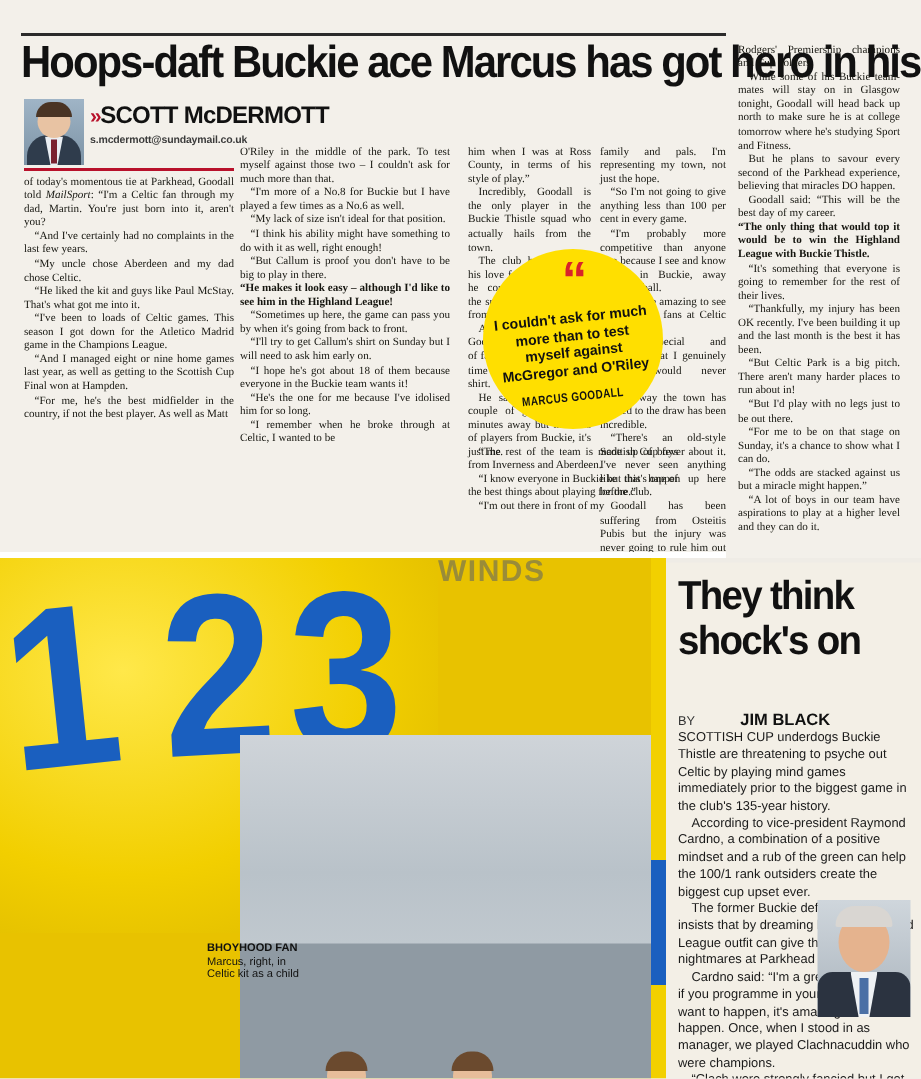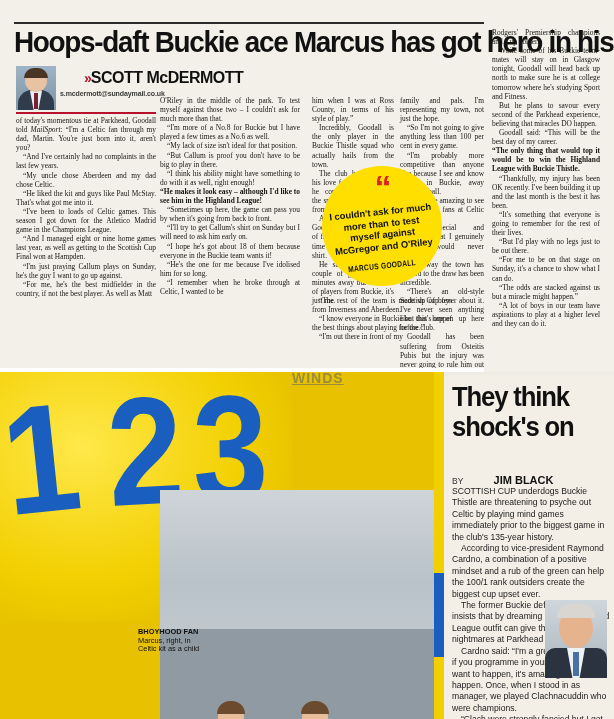--- a/index.html
+++ b/index.html
@@ -31,21 +31,21 @@
   }
   .bp-face{position:absolute;left:9px;top:4px;width:22px;height:22px;border-radius:50%;background:#e8c3a3;}
   .bp-hair{position:absolute;left:8px;top:2px;width:24px;height:10px;border-radius:12px 12px 0 0;background:#4a3424;}
   .bp-body{position:absolute;left:2px;top:24px;width:36px;height:22px;background:#2f3c4c;border-radius:14px 14px 0 0;}
   .bp-shirt{position:absolute;left:14px;top:25px;width:12px;height:20px;background:#e9eef3;
             clip-path:polygon(0 0,100% 0,68% 100%,32% 100%);}
   .bp-tie{position:absolute;left:18px;top:27px;width:4px;height:16px;background:#7a2230;}
   .byline-name{
     position:absolute;left:44px;top:3px;
     font-family:"Liberation Sans", sans-serif;font-weight:bold;
-    font-size:16px;letter-spacing:-.5px;color:#111;white-space:nowrap;margin-left:24px;
+    font-size:16px;letter-spacing:-.5px;color:#111;white-space:nowrap;
   }
   .byline-chev{color:#b8112b;font-size:14px;letter-spacing:-4px;margin-right:3px;}
   .byline-mail{
     position:absolute;left:44px;top:24px;
     font-family:"Liberation Sans", sans-serif;font-weight:bold;
     font-size:7px;letter-spacing:-.1px;color:#3b3b3b;white-space:nowrap;
   }
   .byline-rule{position:absolute;left:16px;top:112px;width:140px;height:2px;background:#b8112b;}
 
   
@@ -95,22 +95,22 @@
     background:radial-gradient(ellipse at 30% 30%, #ffe84a 0%, #f2cf00 55%, #d9b400 100%);}
   .jnum{
     position:absolute;font-family:"Liberation Sans", sans-serif;font-weight:bold;
     color:#1a5fbf;font-size:118px;line-height:118px;letter-spacing:-6px;
   }
   .jn1{left:16px;top:28px;transform:rotate(-6deg) scale(1.15,1.3);}
   .jn2{left:120px;top:20px;transform:rotate(-3deg) scale(1.15,1.3);}
   .jn3{left:205px;top:18px;transform:rotate(-1deg) scale(1.15,1.3);}
   .photo-sponsor{
     position:absolute;left:292px;top:370px;width:150px;
-    font-family:"Liberation Sans", sans-serif;font-weight:bold;font-size:14px;
-    color:#5b6066;opacity:.55;letter-spacing:1px;text-decoration:underline;
+    font-family:"Liberation Sans", sans-serif;font-weight:bold;font-size:20px;
+    color:#5b6066;opacity:.55;letter-spacing:1px;
   }
   .pitch{
     position:absolute;left:160px;top:118px;width:274px;height:229px;
     background:linear-gradient(#cfd4d9,#b9c2c9 40%,#cdd3d8);
   }
   .pitch-floor{position:absolute;left:0;bottom:0;width:274px;height:90px;background:#8f9aa3;}
   .kid{position:absolute;bottom:16px;}
   .kid-head{position:absolute;width:26px;height:28px;border-radius:50%;background:#e7bd9a;}
   .kid-hair{position:absolute;width:28px;height:13px;border-radius:14px 14px 0 0;background:#6b4a2e;}
   .caption{
@@ -181,29 +181,28 @@
     </div>
     <div class="byline-rule"></div>
 
     <div class="col" id="col1">
         <p class=" noind">of today's momentous tie at Parkhead, Goodall told <em>MailSport</em>: “I'm a Celtic fan through my dad, Martin. You're just born into it, aren't you?</p>
         <p>“And I've certainly had no complaints in the last few years.</p>
         <p>“My uncle chose Aberdeen and my dad chose Celtic.</p>
         <p>“He liked the kit and guys like Paul McStay. That's what got me into it.</p>
         <p>“I've been to loads of Celtic games. This season I got down for the Atletico Madrid game in the Champions League.</p>
         <p>“And I managed eight or nine home games last year, as well as getting to the Scottish Cup Final won at Hampden.</p>
-        <p>“I'm just praying Callum plays on Sunday, he's the guy I want to go up against.</p>
         <p>“For me, he's the best midfielder in the country, if not the best player. As well as Matt</p>
       </div>
     <div class="col" id="col2">
         <p class=" noind">O'Riley in the middle of the park. To test myself against those two – I couldn't ask for much more than that.</p>
         <p>“I'm more of a No.8 for Buckie but I have played a few times as a No.6 as well.</p>
         <p>“My lack of size isn't ideal for that position.</p>
+        <p>“I think his ability might have something to do with it as well, right enough!</p>
         <p>“But Callum is proof you don't have to be big to play in there.</p>
-        <p>“I think his ability might have something to do with it as well, right enough!</p>
         <p class="bold">“He makes it look easy – although I'd like to see him in the Highland League!</p>
         <p>“Sometimes up here, the game can pass you by when it's going from back to front.</p>
         <p>“I'll try to get Callum's shirt on Sunday but I will need to ask him early on.</p>
         <p>“I hope he's got about 18 of them because everyone in the Buckie team wants it!</p>
         <p>“He's the one for me because I've idolised him for so long.</p>
         <p>“I remember when he broke through at Celtic, I wanted to be</p>
       </div>
     <div class="col" id="col3">
         <p class=" noind">him when I was at Ross County, in terms of his style of play.”</p>
         <p>Incredibly, Goodall is the only player in the Buckie Thistle squad who actually hails from the town.</p>
@@ -225,22 +224,23 @@
         <p>“The way the town has reacted to the draw has been incredible.</p>
         <p>“There's an old-style Scottish Cup fever about it. I've never seen anything like this happen up here before.”</p>
         <p>Goodall has been suffering from Osteitis Pubis but the injury was never going to rule him out of the game of his dreams against Brendan</p>
       </div>
     <div class="col" id="col5">
         <p class=" noind">Rodgers' Premiership champions and Cup holders.</p>
         <p>While some of his Buckie team-mates will stay on in Glasgow tonight, Goodall will head back up north to make sure he is at college tomorrow where he's studying Sport and Fitness.</p>
         <p>But he plans to savour every second of the Parkhead experience, believing that miracles DO happen.</p>
         <p>Goodall said: “This will be the best day of my career.</p>
         <p class="bold">“The only thing that would top it would be to win the Highland League with Buckie Thistle.</p>
+        <p>“It's something that everyone is going to remember for the rest of their lives.</p>
         <p>“Thankfully, my injury has been OK recently. I've been building it up and the last month is the best it has been.</p>
-        <p>“It's something that everyone is going to remember for the rest of their lives.</p>
+        <p>“But Celtic Park is a big pitch. There aren't many harder places to run about in!</p>
         <p>“But I'd play with no legs just to be out there.</p>
         <p>“For me to be on that stage on Sunday, it's a chance to show what I can do.</p>
         <p>“The odds are stacked against us but a miracle might happen.”</p>
         <p>“A lot of boys in our team have aspirations to play at a higher level and they can do it.</p>
       </div>
 
     <div class="pullquote">
       <div class="pq-marks">“</div>
       <div class="pq-text">I couldn't ask for much more than to test myself against McGregor and O'Riley</div>
       <div class="pq-attrib">MARCUS GOODALL</div>

